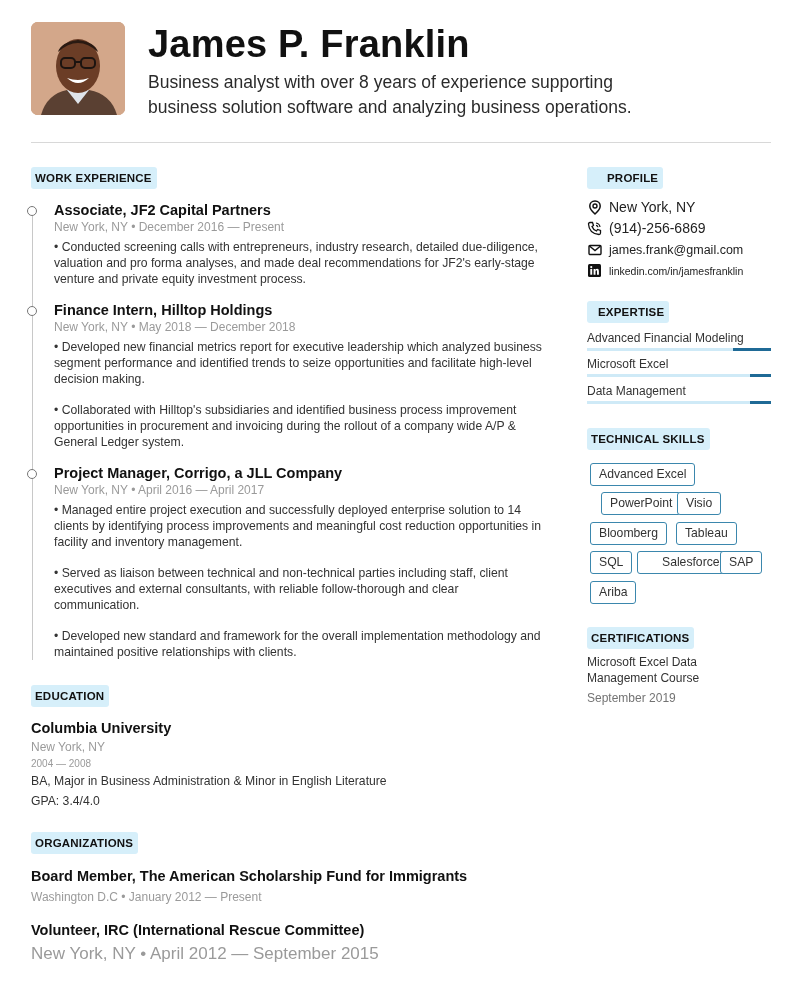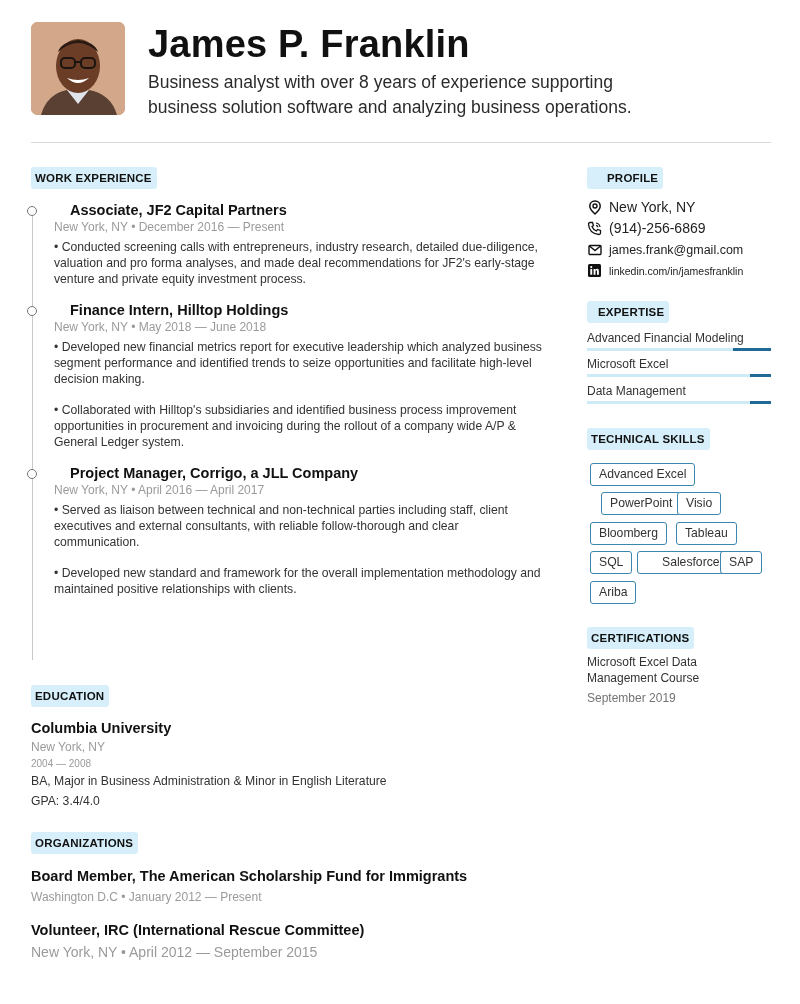--- a/index.html
+++ b/index.html
@@ -9,21 +9,21 @@
   .header { position: absolute; left: 31px; top: 22px; width: 740px; height: 94px; }
   .photo { position: absolute; left: 0; top: 0; width: 94px; height: 93px; border-radius: 7px; overflow: hidden; background: #c89a7a; }
   .name { position: absolute; left: 117px; top: 0px; font-size: 38px; font-weight: bold; letter-spacing: 0.2px; color: #111; line-height: 44px; font-family: "Liberation Sans", sans-serif; }
   .summary { position: absolute; left: 117px; top: 48px; width: 540px; font-size: 17.5px; line-height: 24.5px; color: #2b2b2b; font-family: "Liberation Sans", sans-serif; }
   .divider { position: absolute; left: 31px; top: 142px; width: 740px; height: 1px; background: #d8d8d8; }
 
   .section-tag { position: absolute; display: inline-block; background: #d6effa; color: #111; font-size: 11.5px; font-weight: bold; padding: 4px 5px 4px 4px; border-radius: 3px; letter-spacing: 0.2px; line-height: 14px; font-family: "Liberation Sans", sans-serif; }
   .timeline-line { position: absolute; left: 31.5px; top: 210px; width: 1px; height: 450px; background: #c8c8c8; }
   .job { position: absolute; left: 0; width: 520px; }
   .job .dot { position: absolute; left: -4px; top: 4px; width: 10px; height: 10px; border: 1.3px solid #777; border-radius: 50%; background: #fff; }
-  .job .title { position: absolute; left: 23px; top: 0; font-size: 14.5px; font-weight: bold; color: #111; white-space: nowrap; font-family: "Liberation Sans", sans-serif; margin-left: 16px; }
+  .job .title { position: absolute; left: 23px; top: 0; font-size: 14.5px; font-weight: bold; color: #111; white-space: nowrap; font-family: "Liberation Sans", sans-serif; }
   .job .meta { position: absolute; left: 23px; top: 18px; font-size: 12px; color: #9a9a9a; white-space: nowrap; font-family: "Liberation Sans", sans-serif; }
   .job .bullets { position: absolute; left: 23px; top: 38px; width: 490px; font-size: 12.2px; line-height: 15.8px; color: #333; font-family: "Liberation Sans", sans-serif; }
   .job .bullets p { margin-bottom: 15.8px; }
   .job .bullets p:last-child { margin-bottom: 0; }
 
   .edu-title, .org-title { position: absolute; left: 31px; font-size: 14.5px; font-weight: bold; color: #111; white-space: nowrap; font-family: Liberation Sans, sans-serif; }
   .grey { position: absolute; left: 31px; color: #9a9a9a; white-space: nowrap; font-family: "Liberation Sans", sans-serif; }
   .dark { position: absolute; left: 31px; color: #333; white-space: nowrap; font-family: "Liberation Sans", sans-serif; }
 
   .contact-row { position: absolute; left: 587px; display: flex; align-items: center; white-space: nowrap; font-family: "Liberation Sans", sans-serif; color: #222; }
@@ -71,49 +71,50 @@
   <div class="title">Associate, JF2 Capital Partners</div>
   <div class="meta">New York, NY • December 2016 — Present</div>
   <div class="bullets">
     <p>• Conducted screening calls with entrepreneurs, industry research, detailed due-diligence, valuation and pro forma analyses, and made deal recommendations for JF2's early-stage venture and private equity investment process.</p>
   </div>
 </div>
 
 <div class="job" style="left:31px; top:302px;">
   <div class="dot"></div>
   <div class="title">Finance Intern, Hilltop Holdings</div>
-  <div class="meta">New York, NY • May 2018 — June 2018</div>
+  <div class="meta">New York, NY • May 2018 — December 2018</div>
   <div class="bullets">
     <p>• Developed new financial metrics report for executive leadership which analyzed business segment performance and identified trends to seize opportunities and facilitate high-level decision making.</p>
     <p>• Collaborated with Hilltop's subsidiaries and identified business process improvement opportunities in procurement and invoicing during the rollout of a company wide A/P &amp; General Ledger system.</p>
   </div>
 </div>
 
 <div class="job" style="left:31px; top:465px;">
   <div class="dot"></div>
   <div class="title">Project Manager, Corrigo, a JLL Company</div>
   <div class="meta">New York, NY • April 2016 — April 2017</div>
   <div class="bullets">
+    <p>• Managed entire project execution and successfully deployed enterprise solution to 14 clients by identifying process improvements and meaningful cost reduction opportunities in facility and inventory management.</p>
     <p>• Served as liaison between technical and non-technical parties including staff, client executives and external consultants, with reliable follow-thorough and clear communication.</p>
     <p>• Developed new standard and framework for the overall implementation methodology and maintained positive relationships with clients.</p>
   </div>
 </div>
 
 <div class="section-tag" style="left:31px; top:685px;">EDUCATION</div>
 <div class="edu-title" style="top:720px;">Columbia University</div>
 <div class="grey" style="top:740px; font-size:12px;">New York, NY</div>
 <div class="grey" style="top:758px; font-size:10px;">2004 — 2008</div>
 <div class="dark" style="top:774px; font-size:12.2px;">BA, Major in Business Administration &amp; Minor in English Literature</div>
 <div class="dark" style="top:794px; font-size:12.2px;">GPA: 3.4/4.0</div>
 
 <div class="section-tag" style="left:31px; top:832px;">ORGANIZATIONS</div>
 <div class="org-title" style="top:868px;">Board Member, The American Scholarship Fund for Immigrants</div>
 <div class="grey" style="top:890px; font-size:12px;">Washington D.C • January 2012 — Present</div>
 <div class="org-title" style="top:922px;">Volunteer, IRC (International Rescue Committee)</div>
-<div class="grey" style="top:944px; font-size:14px;">New York, NY • April 2012 — September 2015</div>
+<div class="grey" style="top:944px; font-size:17px;">New York, NY • April 2012 — September 2015</div>
 
 <div class="section-tag" style="left:587px; top:167px;padding-left:20px;">PROFILE</div>
 <div class="contact-row" style="top:199px; font-size:14px;">
   <span class="ico">
     <svg width="14" height="15" viewBox="0 0 14 15">
         <path d="M7 1 C3.8 1 1.8 3.3 1.8 6 C1.8 9.5 7 14 7 14 C7 14 12.2 9.5 12.2 6 C12.2 3.3 10.2 1 7 1 Z" fill="none" stroke="#111" stroke-width="1.5"></path>
         <circle cx="7" cy="6" r="2" fill="none" stroke="#111" stroke-width="1.4"></circle>
       </svg>
   </span>
   <span>New York, NY</span>

